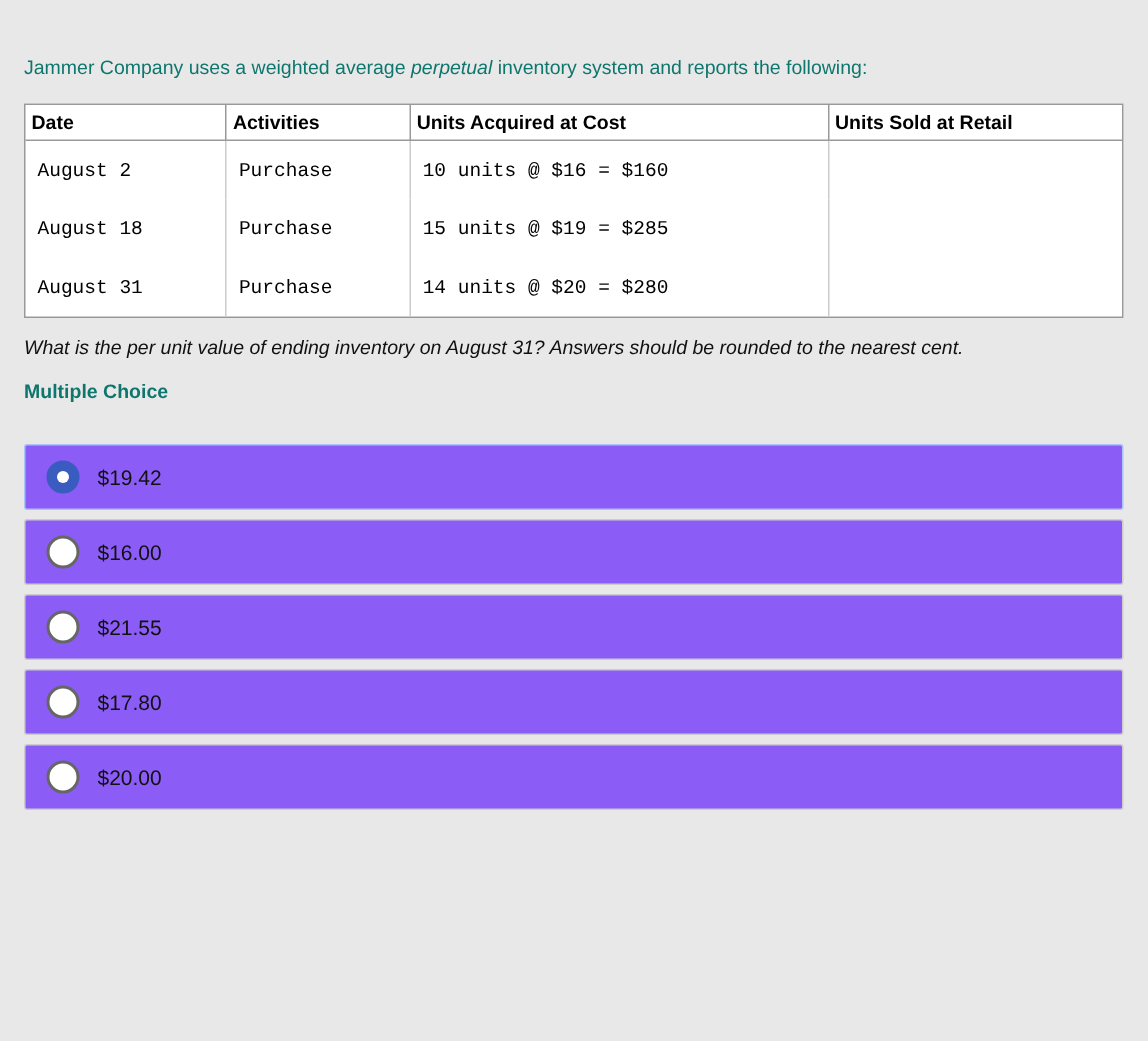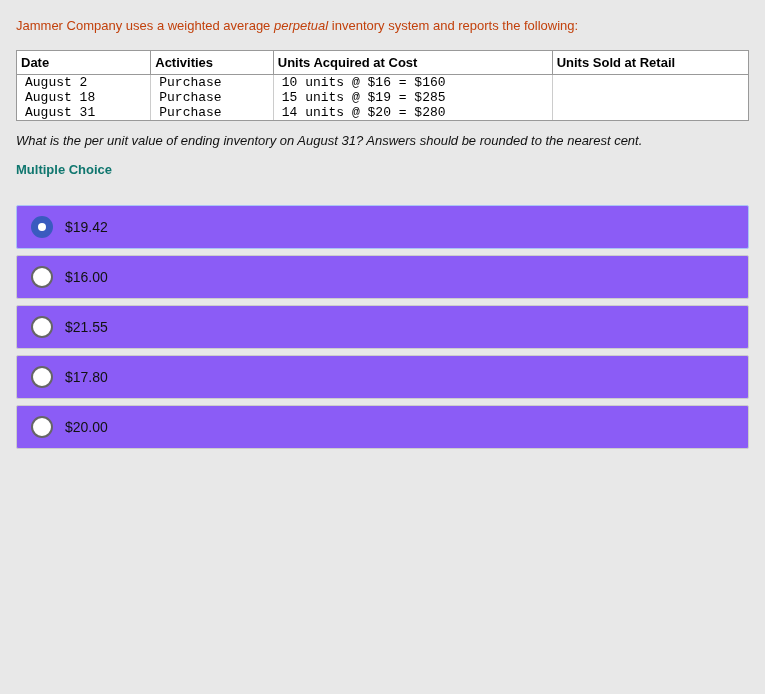--- a/index.html
+++ b/index.html
@@ -15,21 +15,22 @@
       width: 765px;
       min-height: 694px;
       padding: 16px;
       color: #000;
     }
 
     .question-text {
       font-size: 13px;
       line-height: 1.5;
       margin-bottom: 14px;
-      color: #c2410c;
+      color: #0f766e;
+      margin-top: 19px;
     }
 
     .question-text em {
       font-style: italic;
     }
 
     .table-wrapper {
       border: 1px solid #999;
       margin-bottom: 12px;
       background: #fff;
@@ -49,21 +50,21 @@
       text-align: left;
       font-weight: bold;
       font-family: Arial, sans-serif;
     }
 
     table thead tr th:last-child {
       border-right: none;
     }
 
     table tbody tr td {
-      padding: 0 8px;
+      padding: 12px 8px;
       vertical-align: top;
       border-right: 1px solid #ccc;
     }
 
     table tbody tr td:last-child {
       border-right: none;
     }
 
     .follow-up-text {
       font-size: 13px;

